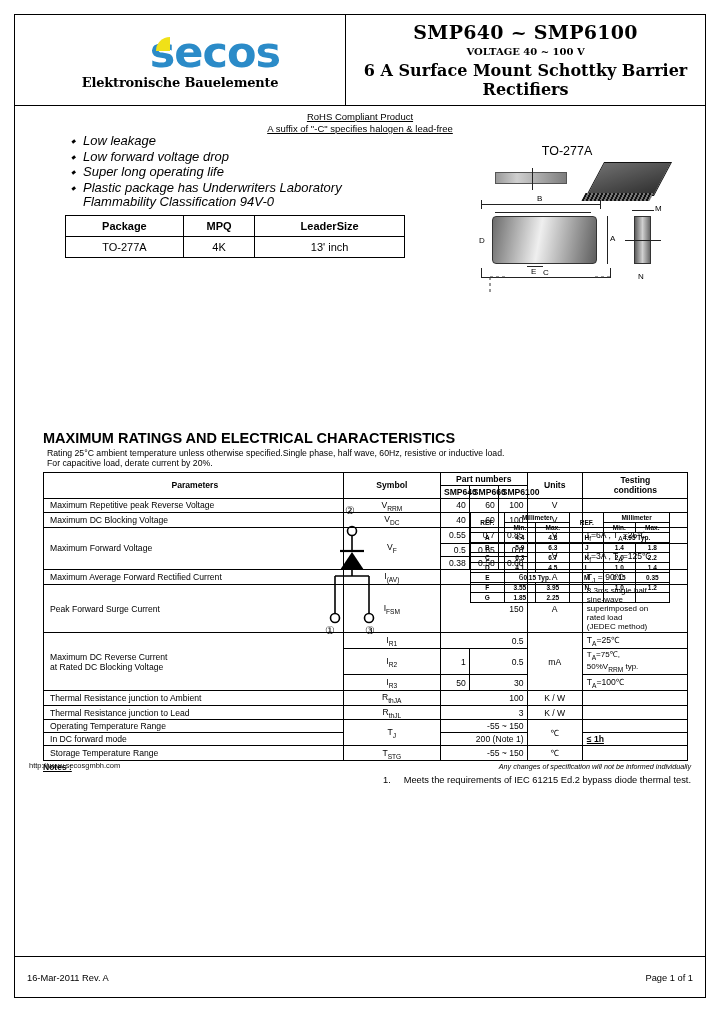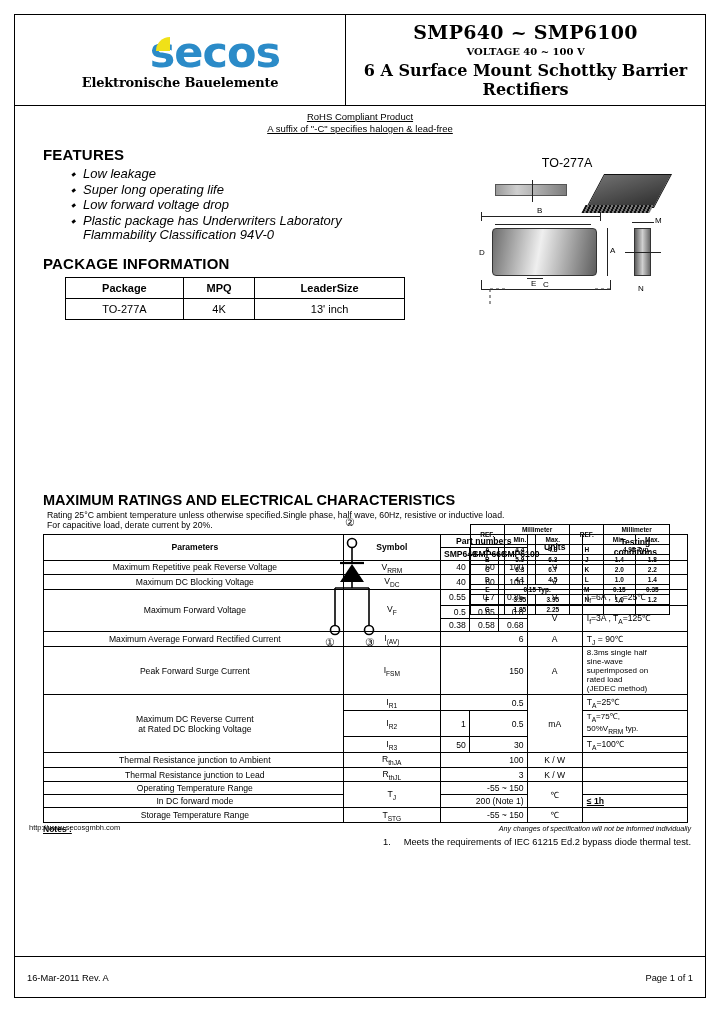--- a/index.html
+++ b/index.html
@@ -194,21 +194,21 @@
     border:1.5px solid #000;
     table-layout:fixed;
   }
   table.main td, table.main th {
     border:1px solid #000;
     font-size:8.6px;
     padding:1px 3px;
     vertical-align:middle;
   }
   table.main th { font-weight:bold; text-align:center; }
-  .c-par  { width:228px; text-align:center; padding-left:6px !important;}
+  .c-par  { width:228px; text-align:left; padding-left:6px !important;}
   .c-sym  { width:74px;  text-align:center;}
   .c-pn   { width:66px;  text-align:right;}
   .c-un   { width:42px;  text-align:center;}
   .c-tc   { width:80px;  text-align:left; padding-left:4px !important;}
   .big { font-size:11px; }
   .mid { font-size:9.6px; }
   .cen { text-align:center; }
   sub { font-size:6.6px; }
 
   
@@ -258,29 +258,27 @@
     </div>
   </div>
 
   <div class="rohs">
     <span>RoHS Compliant Product</span>
     <span>A suffix of "-C" specifies halogen &amp; lead-free</span>
   </div>
 
   <div class="content">
 
-    <div class="h2">FEATURES</div>
     <ul class="feat">
       <li><span>Low leakage</span></li>
+      <li><span>Low forward voltage drop</span></li>
       <li><span>Super long operating life</span></li>
-      <li><span>Low forward voltage drop</span></li>
       <li><span>Plastic package has Underwriters Laboratory</span><span class="l2">Flammability Classification 94V-0</span></li>
     </ul>
 
-    <div class="h2">PACKAGE INFORMATION</div>
     <table class="pkg">
       <tbody>
           <tr>
         <th>Package</th>
         <th>MPQ</th>
         <th>LeaderSize</th>
       </tr>
       <tr>
         <td>TO-277A</td>
         <td>4K</td>

